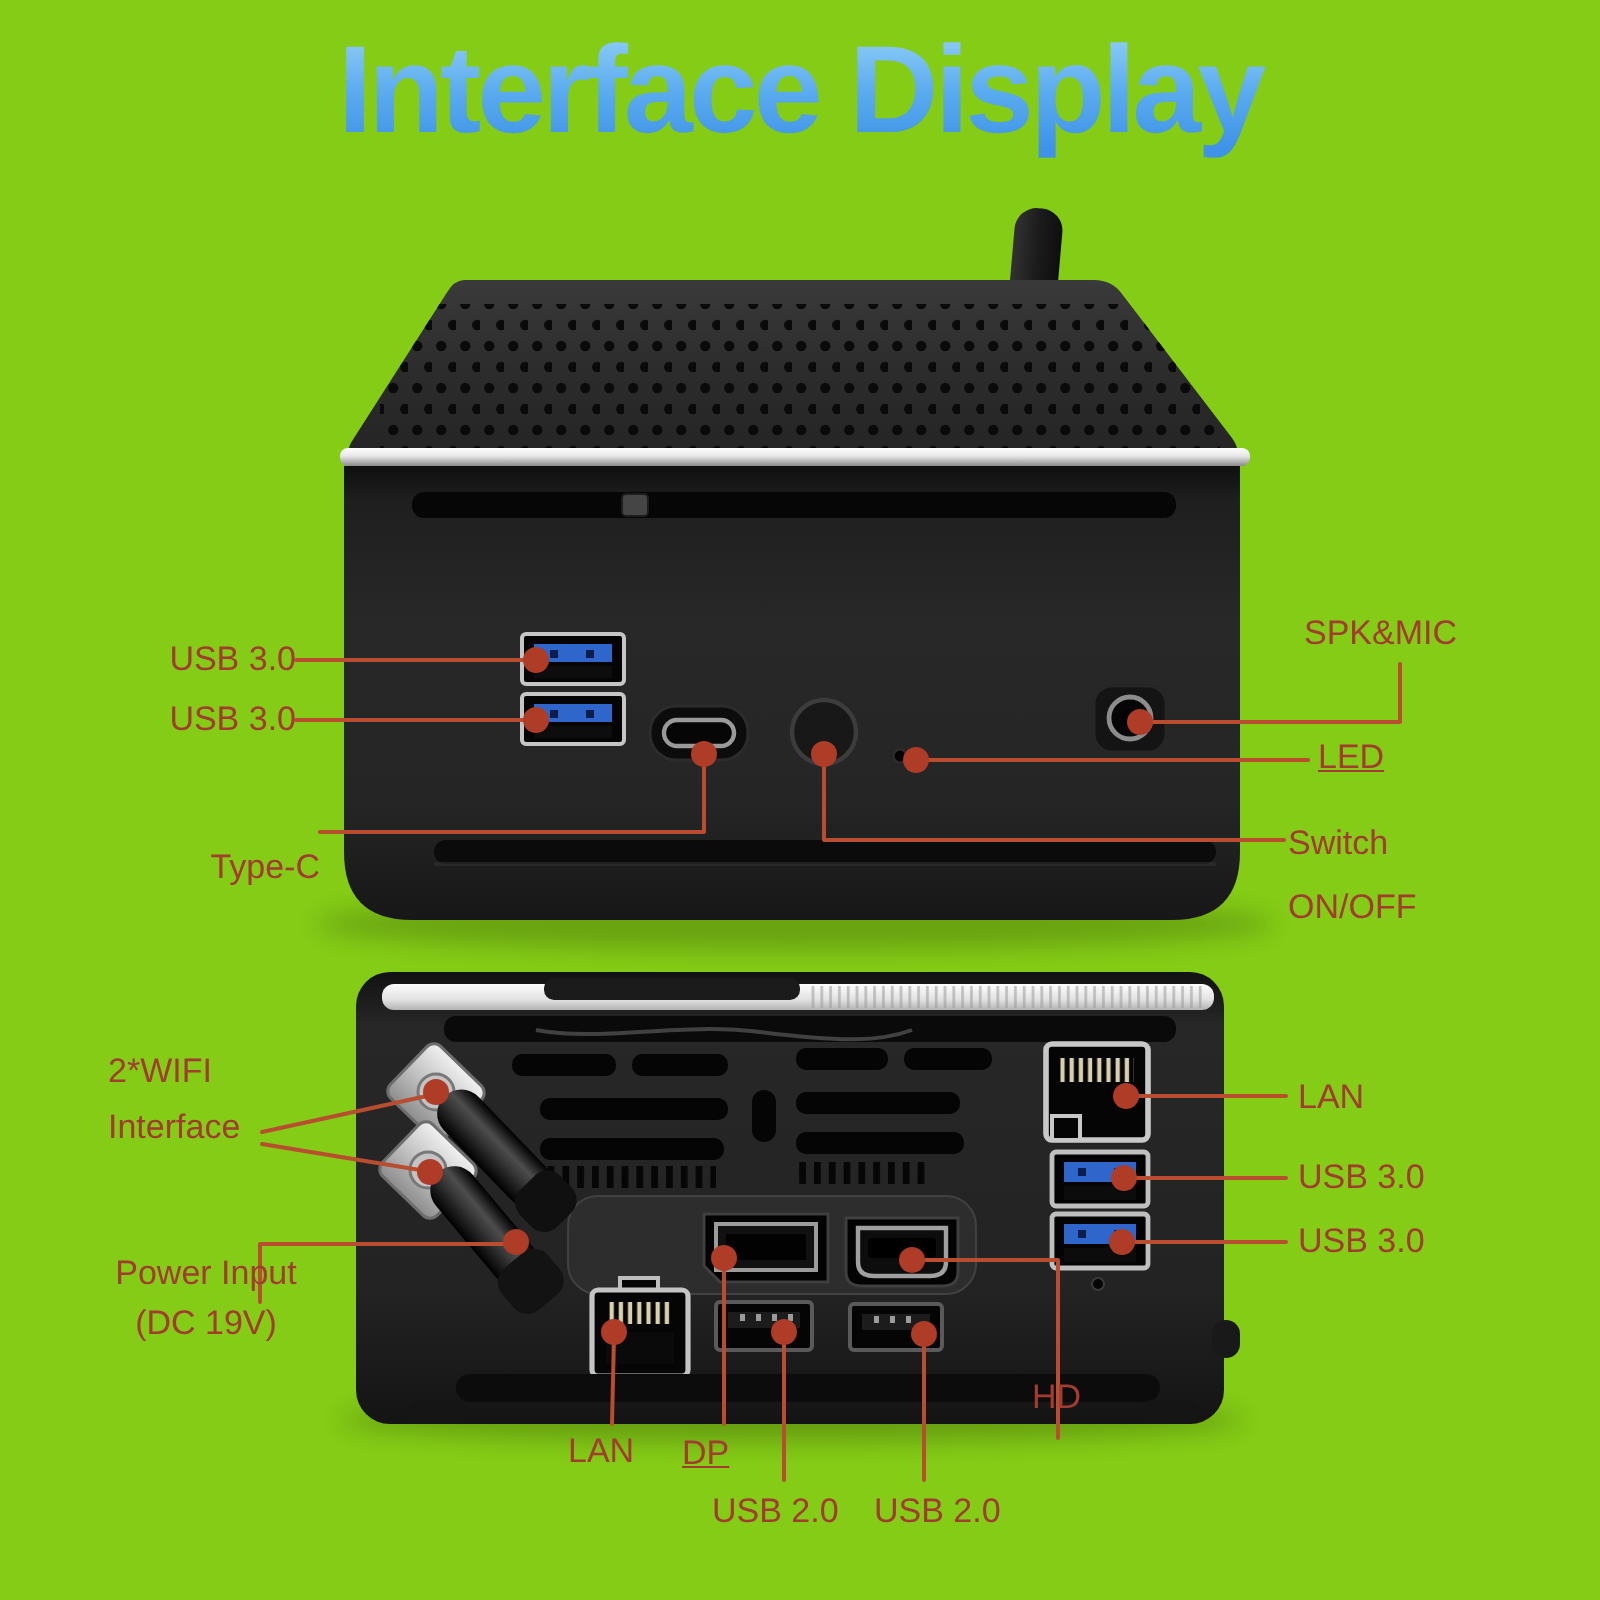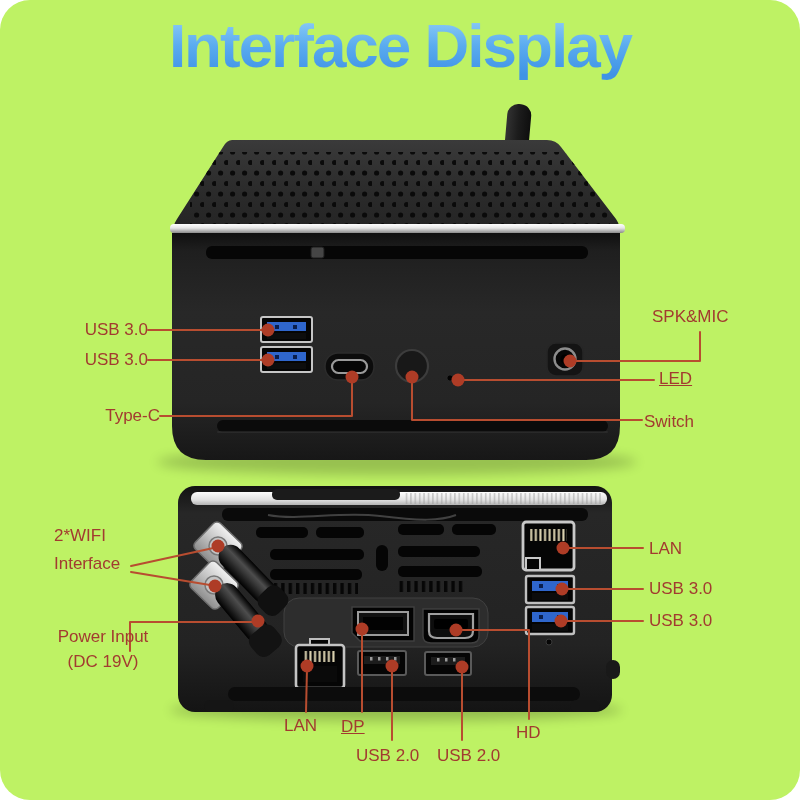--- a/index.html
+++ b/index.html
@@ -1,17 +1,17 @@
 <!DOCTYPE html>
 <html style="--label: #a23b30; --leader: #b84d30; --dot: #ae3c26; --title-top: #8ecdf6; --title-mid: #5aabef; --title-bottom: #3f93e6; --usb3-blue: #2f66cc;"><head>
 <meta charset="utf-8">
 <style>
   html,body{margin:0;padding:0;background:#fff;}
-  .stage{position:relative;width:800px;height:800px;background:#bef264;overflow:hidden;
-         font-family:"Liberation Sans",sans-serif;border-radius:30px;}
+  .stage{position:relative;width:800px;height:800px;background:#84cc16;overflow:hidden;
+         font-family:"Liberation Sans",sans-serif;}
   .title{position:absolute;top:12px;left:0;width:100%;margin:0;text-align:center;
          font-size:62px;font-weight:bold;letter-spacing:-2px;line-height:1.1;
          background:linear-gradient(180deg,var(--title-top,#8ecdf6) 8%,var(--title-mid,#5aabef) 50%,var(--title-bottom,#3f93e6) 92%);
          -webkit-background-clip:text;background-clip:text;
          -webkit-text-fill-color:transparent;color:transparent;}
   .art{position:absolute;left:0;top:0;}
   .lbl{position:absolute;font-size:17px;color:var(--label,#a23b30);line-height:30px;white-space:nowrap;}
   .lbl .ln{display:block;}
   .ld{stroke:var(--leader,#b84d30);stroke-width:2;fill:none;stroke-linecap:round;stroke-linejoin:round;}
   .dotm{fill:var(--dot,#ae3c26);}
@@ -279,37 +279,38 @@
       <circle class="dotm" cx="307" cy="666" r="6.5"></circle>
       <circle class="dotm" cx="362" cy="629" r="6.5"></circle>
       <circle class="dotm" cx="392" cy="666" r="6.5"></circle>
       <circle class="dotm" cx="462" cy="667" r="6.5"></circle>
       <circle class="dotm" cx="456" cy="630" r="6.5"></circle>
     </g>
   </svg>
 
   <div class="lbl" style="right:652px;top:315px;text-align:right;">USB 3.0</div>
   <div class="lbl" style="right:652px;top:345px;text-align:right;">USB 3.0</div>
-  <div class="lbl" style="right:640px;top:401px;text-align:right;">Type-C</div>
+  <div class="lbl" style="right:640px;top:419px;text-align:right;">Type-C</div>
   <div class="lbl" style="left:652px;top:302px;text-align:center;">SPK&amp;MIC</div>
   <div class="lbl" style="left:659px;top:364px;text-decoration:underline;">LED</div>
   <div class="lbl" style="left:644px;top:406px;line-height:32px;">
     <span class="ln">Switch</span>
+    <span class="ln">ON/OFF</span>
   </div>
 
   <div class="lbl" style="left:54px;top:522px;line-height:28px;">
     <span class="ln">2*WIFI</span>
     <span class="ln">Interface</span>
   </div>
   <div class="lbl" style="left:40px;top:624px;width:126px;text-align:center;line-height:25px;">
     <span class="ln">Power Input</span>
     <span class="ln">(DC 19V)</span>
   </div>
   <div class="lbl" style="left:649px;top:534px;">LAN</div>
   <div class="lbl" style="left:649px;top:574px;">USB 3.0</div>
   <div class="lbl" style="left:649px;top:606px;">USB 3.0</div>
   <div class="lbl" style="left:284px;top:711px;">LAN</div>
   <div class="lbl" style="left:341px;top:712px;text-decoration:underline;">DP</div>
   <div class="lbl" style="left:356px;top:741px;">USB 2.0</div>
   <div class="lbl" style="left:437px;top:741px;">USB 2.0</div>
-  <div class="lbl" style="left:516px;top:718px;">HD</div>
+  <div class="lbl" style="left:516px;top:684px;">HD</div>
 
 </div>
 
 </body></html>

